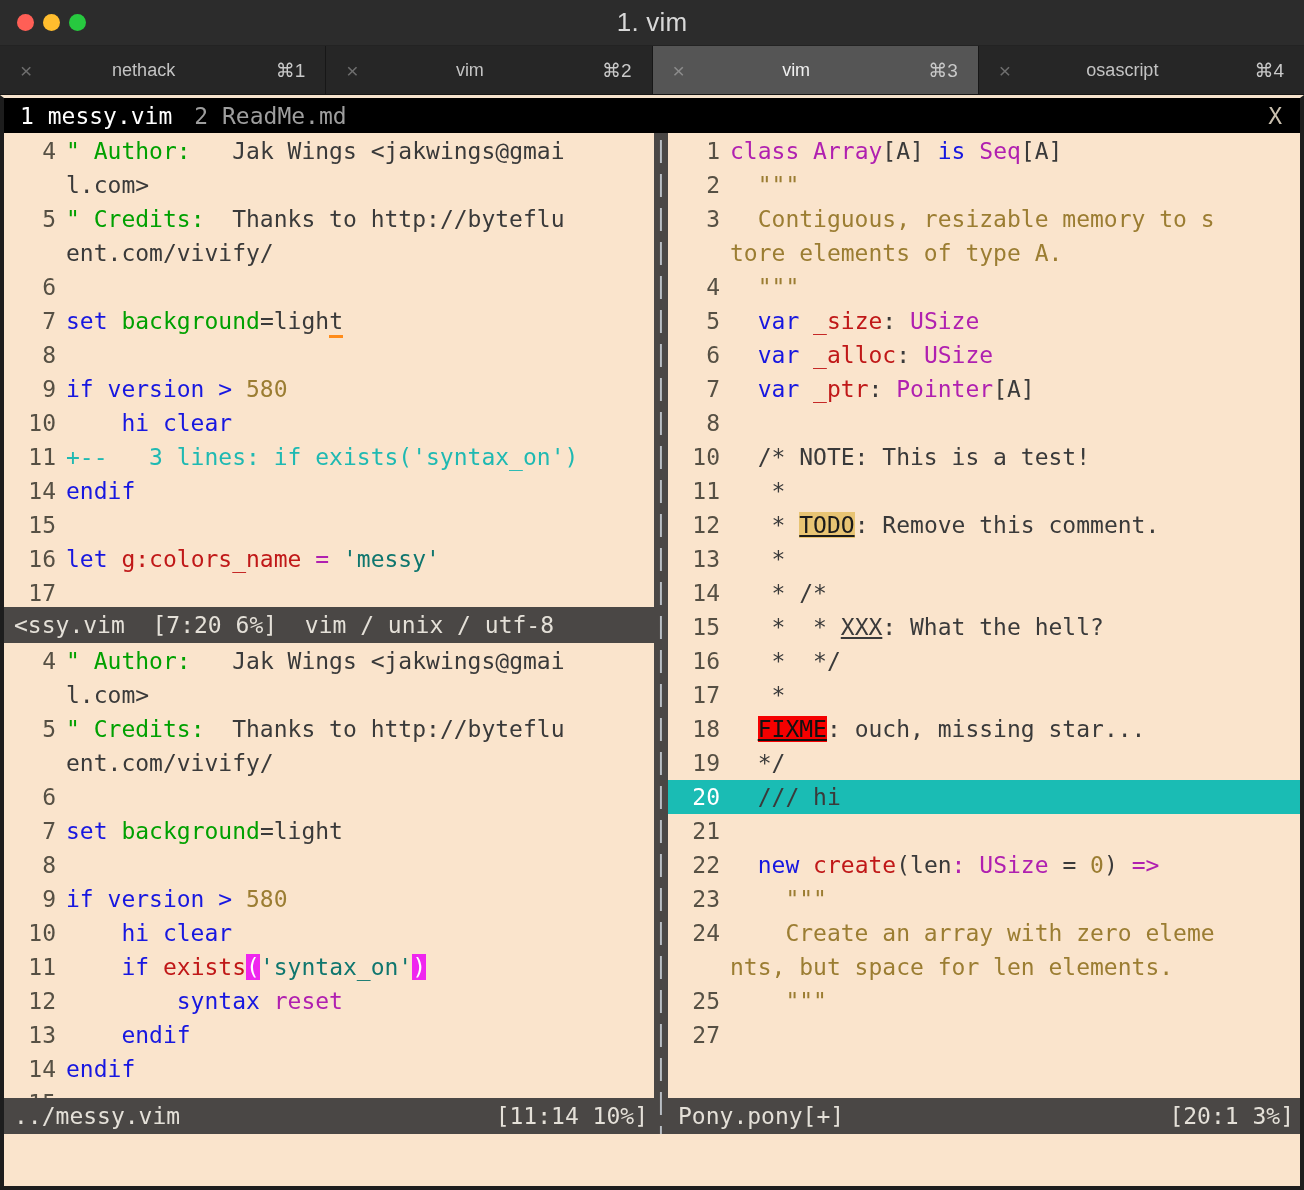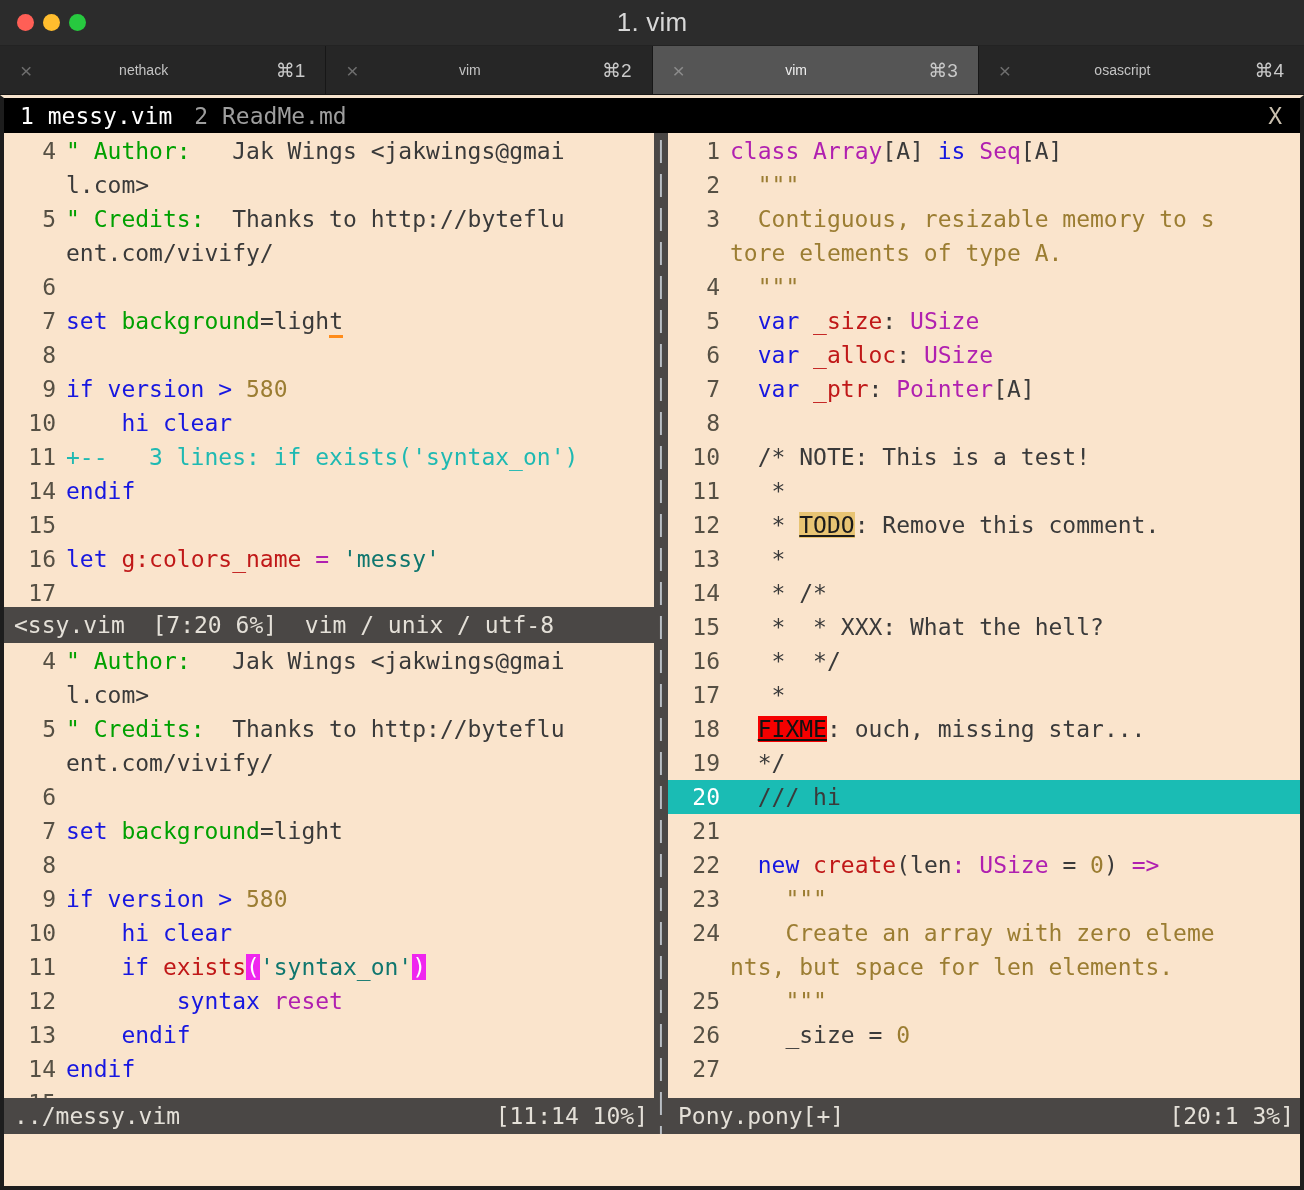--- a/index.html
+++ b/index.html
@@ -52,21 +52,21 @@
   .tab:last-child { border-right: none; }
   .tab.active { background: #555555; }
   .tab .close {
     position: absolute; left: 20px;
     font-size: 21px; color: #6e6e6e; line-height: 1;
     font-family: "Liberation Sans", sans-serif;
   }
   .tab.active .close { color: #8c8c8c; }
   .tab .label {
     flex: 1; text-align: center;
-    font-size: 14px; color: #c3c3c3;
+    font-size: 18px; color: #c3c3c3;
     padding-left: 6px; padding-right: 44px;
   }
   .tab.active .label { color: #f0f0f0; }
   .tab .short {
     position: absolute; right: 20px;
     font-size: 19px; color: #c9c9c9;
   }
 
   
   .term {
@@ -157,21 +157,21 @@
   .c-string   { color: #0f766e; }
   .c-fold     { color: #1fb9b2; }
   .c-var      { color: #c01818; }
   .c-type     { color: #b020b0; }
   .c-op       { color: #b020b0; }
   .c-doc      { color: #9b7d32; }
   .c-func     { color: #c01818; }
   .c-matchpar { background: #ef26ef; color: #ffffff; }
   .c-todo     { background: #e8c473; color: #1b1b1b; text-decoration: underline; }
   .c-fixme    { background: #f50000; color: #111111; text-decoration: underline; }
-  .c-xxx      { color: #3a3a3a; margin-top: 16px; }
+  .c-xxx      { text-decoration: underline; color: #3a3a3a; margin-top: 16px; }
   .cursor-ul  { border-bottom: 5px solid #ff8c1a; display: inline-block; line-height: 28px;}
 
   .bottom-pad { height: 52px; flex: 0 0 52px; background: #fae4cc; }
 </style>
 </head>
 <body>
 
 <div id="app">
 
   <div class="titlebar">
@@ -292,21 +292,20 @@
               <div class="line"><span class="ln">17</span><span class="c-text">   *</span></div>
               <div class="line"><span class="ln">18</span><span class="c-text">  </span><span class="c-fixme">FIXME</span><span class="c-text">: ouch, missing star...</span></div>
               <div class="line"><span class="ln">19</span><span class="c-text">  */</span></div>
               <div class="line cursorline"><span class="ln">20</span><span class="c-text">  /// hi</span></div>
               <div class="line"><span class="ln">21</span></div>
               <div class="line"><span class="ln">22</span><span class="c-text">  </span><span class="c-stmt">new</span><span class="c-text"> </span><span class="c-func">create</span><span class="c-text">(len</span><span class="c-type">:</span><span class="c-text"> </span><span class="c-type">USize</span><span class="c-text"> = </span><span class="c-number">0</span><span class="c-text">) </span><span class="c-op">=&gt;</span></div>
               <div class="line"><span class="ln">23</span><span class="c-doc">    """</span></div>
               <div class="line"><span class="ln">24</span><span class="c-doc">    Create an array with zero eleme</span></div>
               <div class="line"><span class="ln blank"></span><span class="c-doc">nts, but space for len elements.</span></div>
               <div class="line"><span class="ln">25</span><span class="c-doc">    """</span></div>
-              <div class="line"><span class="ln">26</span><span class="c-text">    </span><span class="c-text">_size</span><span class="c-text"> = </span><span class="c-number">0</span></div>
               <div class="line"><span class="ln">27</span></div>
             </div>
           <div class="statusline">
             <span class="sl-left">Pony.pony[+]</span>
             <span class="sl-mid"></span>
             <span class="sl-right">[20:1 3%]</span>
           </div>
         </div>
       </div>
 

